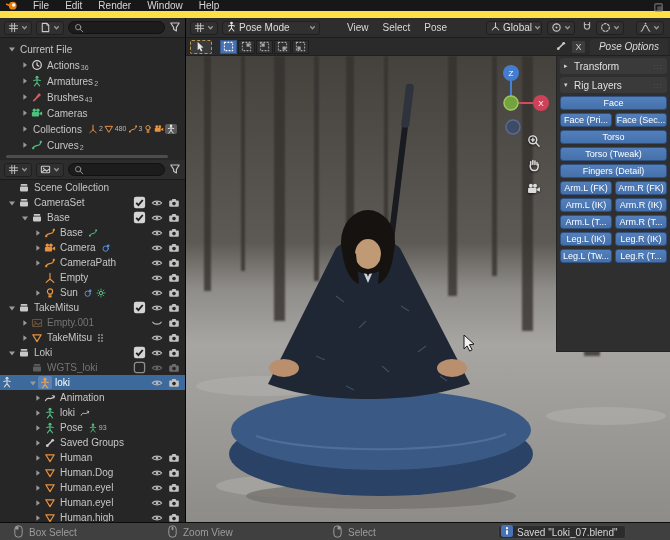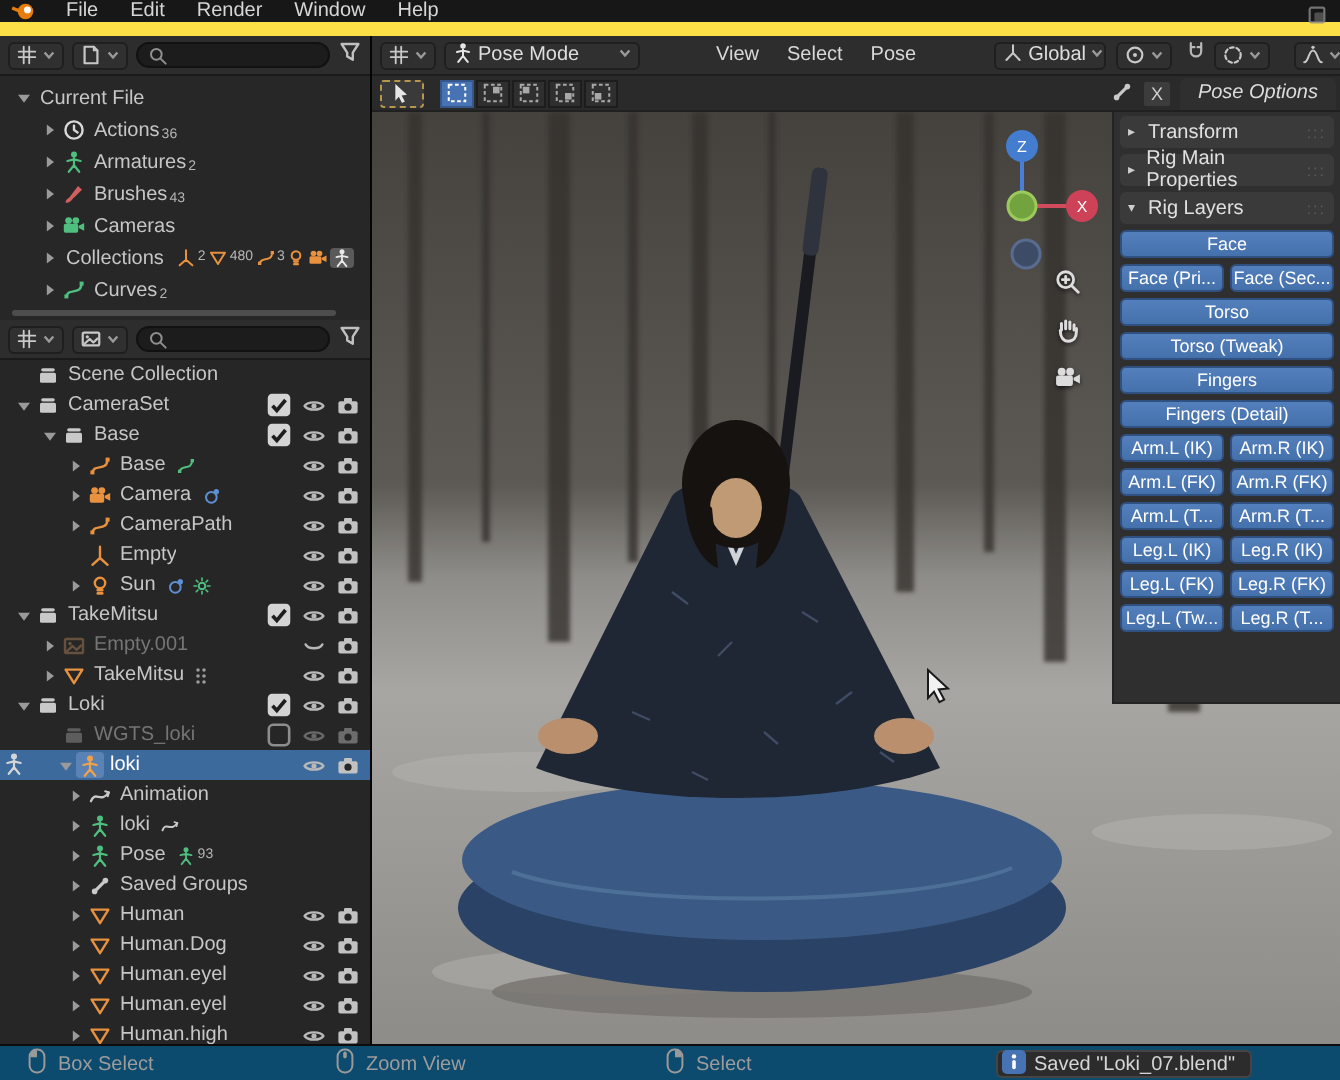--- a/index.html
+++ b/index.html
@@ -66,21 +66,21 @@
   .rrow{display:flex;gap:3px;margin-bottom:3px;}
   .rbtn{flex:1;height:14px;background:linear-gradient(#537fbc,#4470ab);border:1px solid #30507f;border-radius:3px;
         color:#fff;font-size:9px;display:flex;align-items:center;justify-content:center;white-space:nowrap;overflow:hidden;padding:0 2px;}
   .rootwrap{margin-top:9px;display:flex;}
   
   .gizmo{position:absolute;left:295px;top:5px;}
   .vbtn{position:absolute;left:339px;width:18px;height:18px;display:flex;align-items:center;justify-content:center;
         filter:drop-shadow(0 1px 1px rgba(0,0,0,.6));}
   .cursor{position:absolute;left:276px;top:278px;}
   
-  .statusbar{position:absolute;left:0;bottom:0;width:670px;height:18px;background:#0c4a6e;border-top:1px solid #0c0c0c;color:#9c9c9c;}
+  .statusbar{position:absolute;left:0;bottom:0;width:670px;height:18px;background:#404040;border-top:1px solid #0c0c0c;color:#9c9c9c;}
   .hint{position:absolute;top:0;height:18px;display:flex;align-items:center;gap:6px;}
   .savedpill{position:absolute;left:498px;top:2px;height:14px;display:flex;align-items:center;gap:4px;
              background:#2c2c2c;border:1px solid #454545;border-radius:3px;padding:0 7px 0 2px;color:#d6d6d6;}
 </style>
 </head>
 <body>
 
 <div class="app">
 
   <div class="topbar">
@@ -1023,21 +1023,21 @@
       <span class="pill" style="margin-left:4px;min-width:98px">
         <span id="mode-icon"><svg width="11" height="11" viewBox="0 0 12 12" fill="none" stroke="#e6e6e6" stroke-width="1.2" stroke-linecap="round" stroke-linejoin="round">
               <circle cx="6" cy="2.2" r="1.5" fill="#e6e6e6" stroke="none"></circle>
               <path d="M6 4v3.6M2.7 5.5L6 4.7l3.3.8M6 7.6L3.4 10.9M6 7.6l2.6 3.3" stroke-width="1.1"></path>
             </svg></span>
         <span style="flex:1;color:#dedede">Pose Mode</span>
         <span id="mode-chev"><svg width="7" height="7" viewBox="0 0 8 8" fill="none" stroke="#9a9a9a" stroke-width="1.4">
               <path d="M1.5 2.6L4 5.4 6.5 2.6"></path>
             </svg></span>
       </span>
-      <span style="display:flex;margin-left:31px" id="vp-menus">
+      <span style="display:flex;margin-left:20px" id="vp-menus">
           <span class="menu">View</span>
           <span class="menu">Select</span>
           <span class="menu">Pose</span>
         </span>
       <span class="pill" style="margin-left:32px;min-width:56px">
         <span id="orient-icon"><svg width="11" height="11" viewBox="0 0 12 12" fill="none" stroke="#c8c8c8" stroke-width="1.2" stroke-linecap="round" stroke-linejoin="round">
               <path d="M6 6V1.8M6 6L2.4 9.8M6 6l3.6 3.8" stroke-width="1.1"></path>
             </svg></span>
         <span style="flex:1;color:#dedede">Global</span>
         <span id="orient-chev"><svg width="7" height="7" viewBox="0 0 8 8" fill="none" stroke="#9a9a9a" stroke-width="1.4">
@@ -1225,69 +1225,57 @@
           </svg></span>
 
       <div class="npanel">
         <div id="sidebar-panels">
             <div class="phead">
               <span class="pchev">▸</span>
               <span>Transform</span>
               <span class="grip">:::</span>
             </div>
             <div class="phead">
-              <span class="pchev">▸</span>
-              <span>Rig Main Properties</span>
-              <span class="grip">:::</span>
-            </div>
-            <div class="phead">
               <span class="pchev">▾</span>
               <span>Rig Layers</span>
               <span class="grip">:::</span>
             </div>
           </div>
         <div class="rigrows" id="rigrows">
             <div class="rrow">
               <span class="rbtn">Face</span>
             </div>
             <div class="rrow">
               <span class="rbtn">Face (Pri...</span>
               <span class="rbtn">Face (Sec...</span>
             </div>
             <div class="rrow">
               <span class="rbtn">Torso</span>
             </div>
             <div class="rrow">
               <span class="rbtn">Torso (Tweak)</span>
             </div>
             <div class="rrow">
-              <span class="rbtn">Fingers</span>
+              <span class="rbtn">Fingers (Detail)</span>
             </div>
             <div class="rrow">
-              <span class="rbtn">Fingers (Detail)</span>
+              <span class="rbtn">Arm.L (FK)</span>
+              <span class="rbtn">Arm.R (FK)</span>
             </div>
             <div class="rrow">
               <span class="rbtn">Arm.L (IK)</span>
               <span class="rbtn">Arm.R (IK)</span>
-            </div>
-            <div class="rrow">
-              <span class="rbtn">Arm.L (FK)</span>
-              <span class="rbtn">Arm.R (FK)</span>
             </div>
             <div class="rrow">
               <span class="rbtn">Arm.L (T...</span>
               <span class="rbtn">Arm.R (T...</span>
             </div>
             <div class="rrow">
               <span class="rbtn">Leg.L (IK)</span>
               <span class="rbtn">Leg.R (IK)</span>
-            </div>
-            <div class="rrow">
-              <span class="rbtn">Leg.L (FK)</span>
-              <span class="rbtn">Leg.R (FK)</span>
             </div>
             <div class="rrow">
               <span class="rbtn">Leg.L (Tw...</span>
               <span class="rbtn">Leg.R (T...</span>
             </div>
           </div>
       </div>
     </div>
   </div>
 

